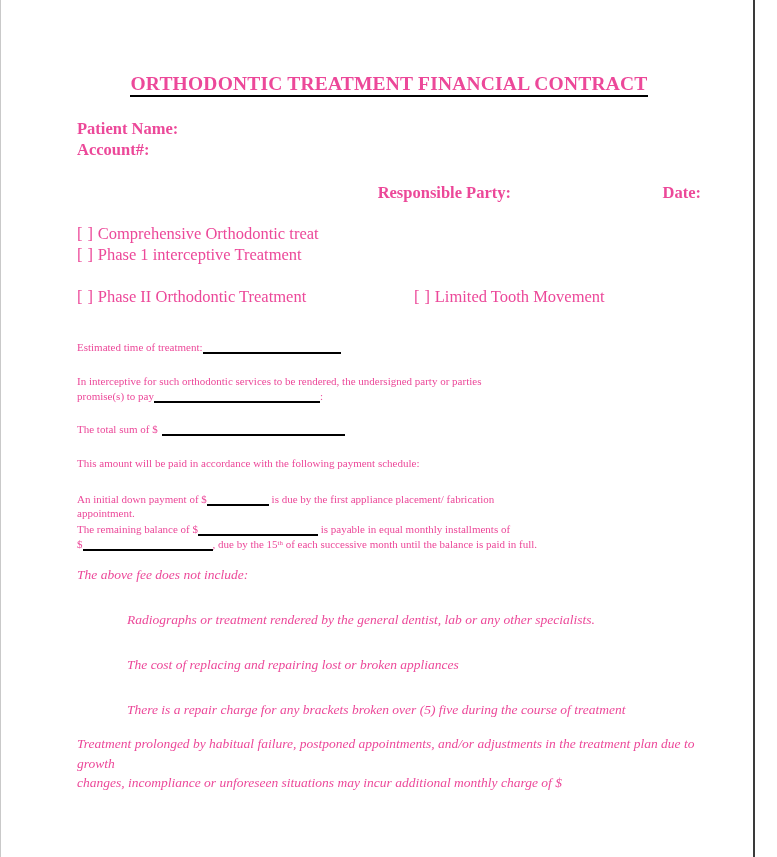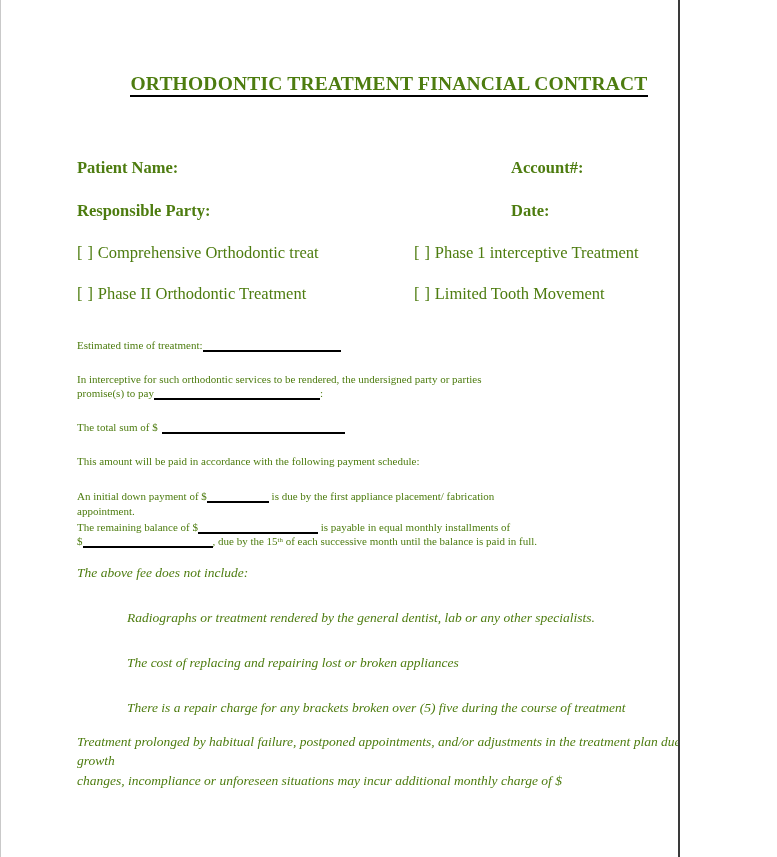--- a/index.html
+++ b/index.html
@@ -2,28 +2,28 @@
 <html><head>
 <meta charset="utf-8">
 <style>
   html, body {
     margin: 0;
     padding: 0;
     background: #ffffff;
   }
   .page {
     position: relative;
-    width: 680px;
+    width: 755px;
     height: 857px;
     background: #ffffff;
     overflow: hidden;
     border-right: 2px solid #3a3a3a;
     box-sizing: border-box;
     font-family: "Liberation Serif", "DejaVu Serif", serif;
-    color: #4d7c0f;
+    color: #ec4899;
   }
   .page::before {
     content: "";
     position: absolute;
     left: 0; top: 0; bottom: 0;
     width: 1px;
     background: #c9c9c9;
   }
   .content {
     position: absolute;
@@ -49,32 +49,32 @@
 
   
   .row2 {
     display: flex;
     font-size: 16.5px;
     font-weight: bold;
     line-height: 1.25;
   }
   .row2 .c1 { width: 434px; }
   .row2 .c2 { flex: 1; }
-  .hdr-name { margin-top: 63px; }
-  .hdr-party { margin-top: 22px; }
+  .hdr-name { margin-top: 24px; flex-direction: column; }
+  .hdr-party { margin-top: 22px; text-align: right; }
 
   .row-opt {
     display: flex;
     font-size: 16.5px;
     font-weight: normal;
     line-height: 1.25;
   }
   .row-opt .c1 { width: 337px; }
   .row-opt .c2 { flex: 1; }
-  .opt1 { margin-top: 21px; }
+  .opt1 { margin-top: 21px; flex-direction: column; }
   .opt2 { margin-top: 21px; }
   .box { letter-spacing: 0.5px; }
 
   
   .b {
     font-size: 11px;
     font-weight: normal;
     line-height: 1.3;
   }
   .est { margin-top: 33px; }

